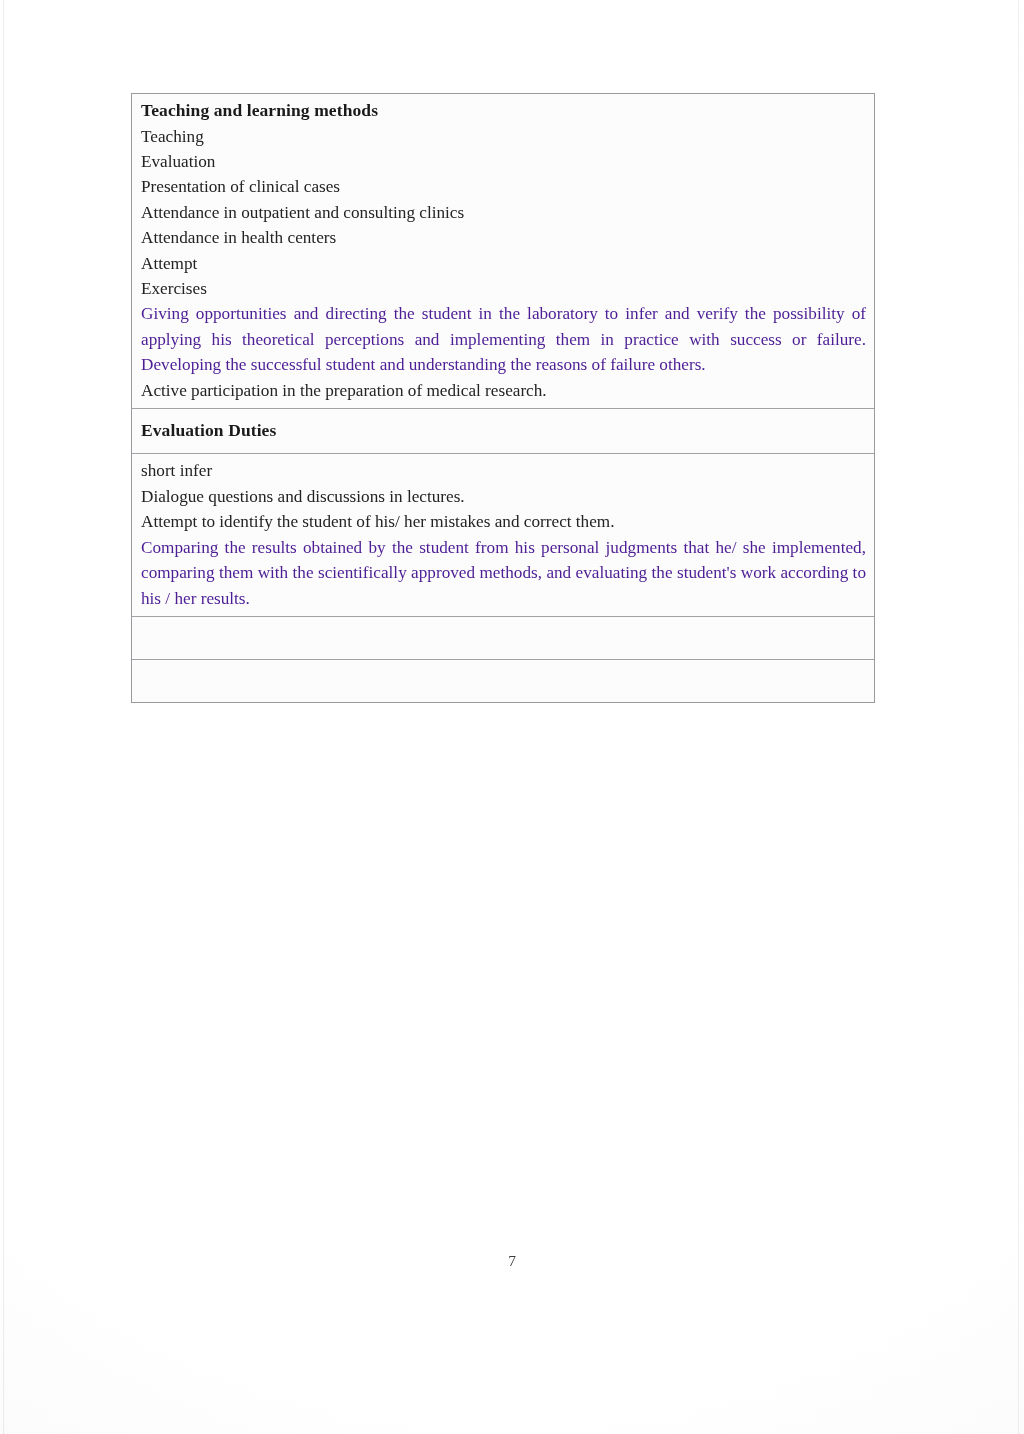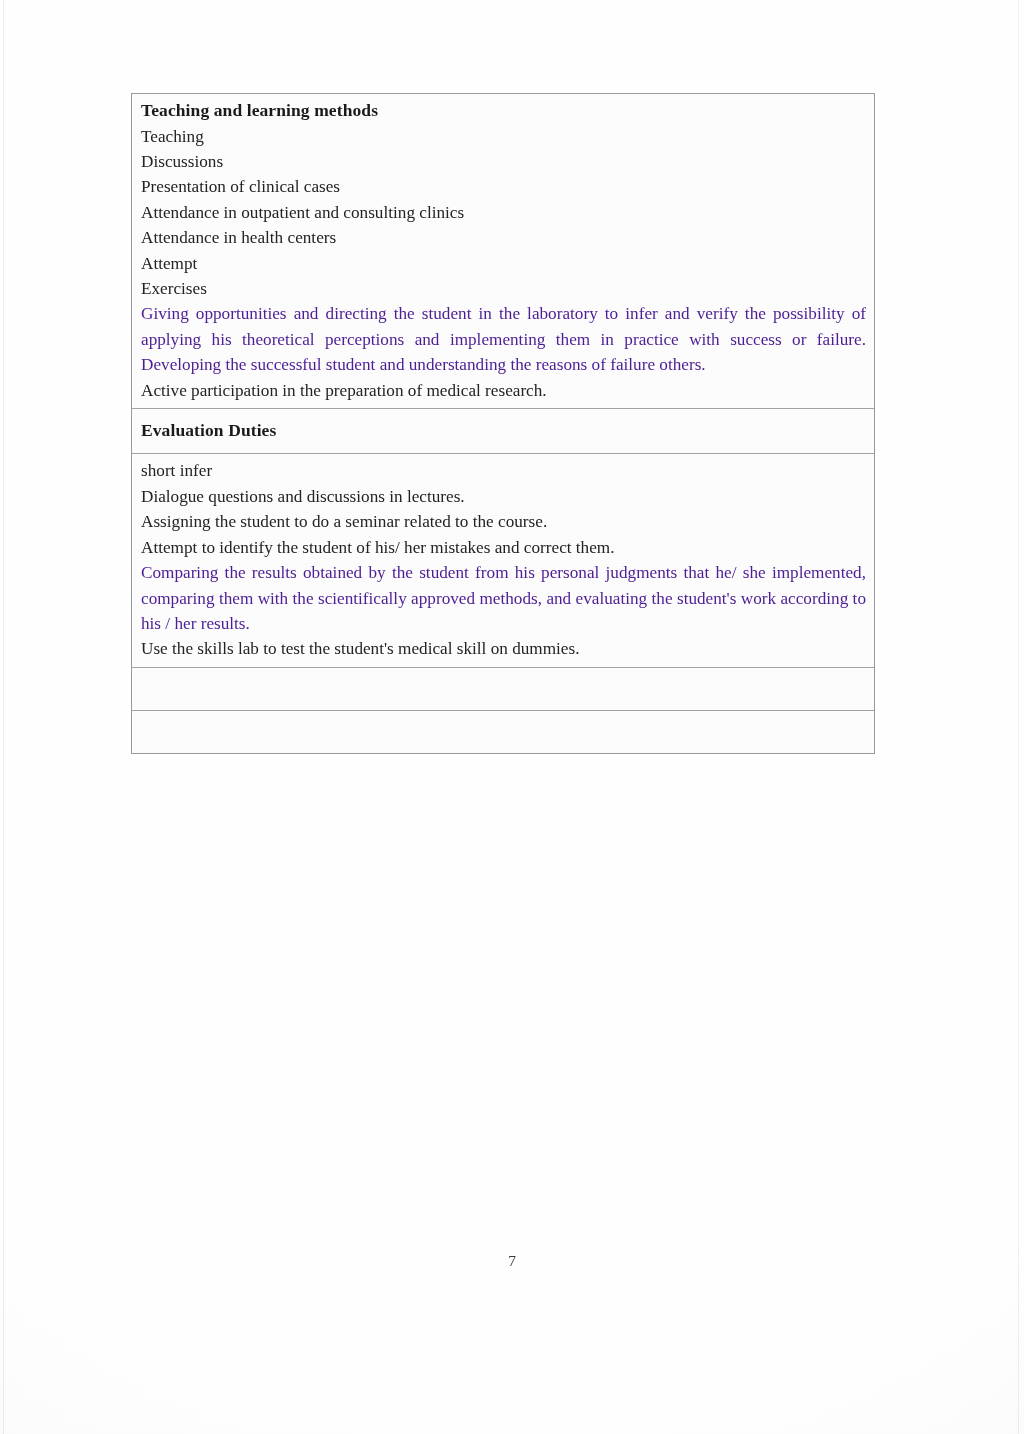--- a/index.html
+++ b/index.html
@@ -131,21 +131,21 @@
   <div class="edge-line-left"></div>
   <div class="edge-line-right"></div>
 
   <div class="doc-table">
 
     <div class="row">
       <div class="cell">
         <div class="section-title">Teaching and learning methods</div>
 
         <div class="line">Teaching</div>
-        <div class="line">Discussions</div>
+        <div class="line">Evaluation</div>
         <div class="line">Presentation of clinical cases</div>
         <div class="line">Attendance in outpatient and consulting clinics</div>
         <div class="line">Attendance in health centers</div>
         <div class="line">Attempt</div>
         <div class="line">Exercises</div>
 
         <p class="para">Giving opportunities and directing the student in the laboratory to infer and verify the possibility of applying his theoretical perceptions and implementing them in practice with success or failure. Developing the successful student and understanding the reasons of failure others.</p>
 
         <div class="line">Active participation in the preparation of medical research.</div>
       </div>
@@ -154,26 +154,24 @@
     <div class="row">
       <div class="cell cell-eval-head">
         <div class="section-title">Evaluation Duties</div>
       </div>
     </div>
 
     <div class="row">
       <div class="cell">
         <div class="line">short infer</div>
         <div class="line">Dialogue questions and discussions in lectures.</div>
-        <div class="line">Assigning the student to do a seminar related to the course.</div>
         <div class="line">Attempt to identify the student of his/ her mistakes and correct them.</div>
 
         <p class="para">Comparing the results obtained by the student from his personal judgments that he/ she implemented, comparing them with the scientifically approved methods, and evaluating the student's work according to his / her results.</p>
 
-        <div class="line">Use the skills lab to test the student's medical skill on dummies.</div>
       </div>
     </div>
 
     <div class="row row-empty-a">
       <div class="cell"></div>
     </div>
 
     <div class="row row-empty-b">
       <div class="cell"></div>
     </div>

